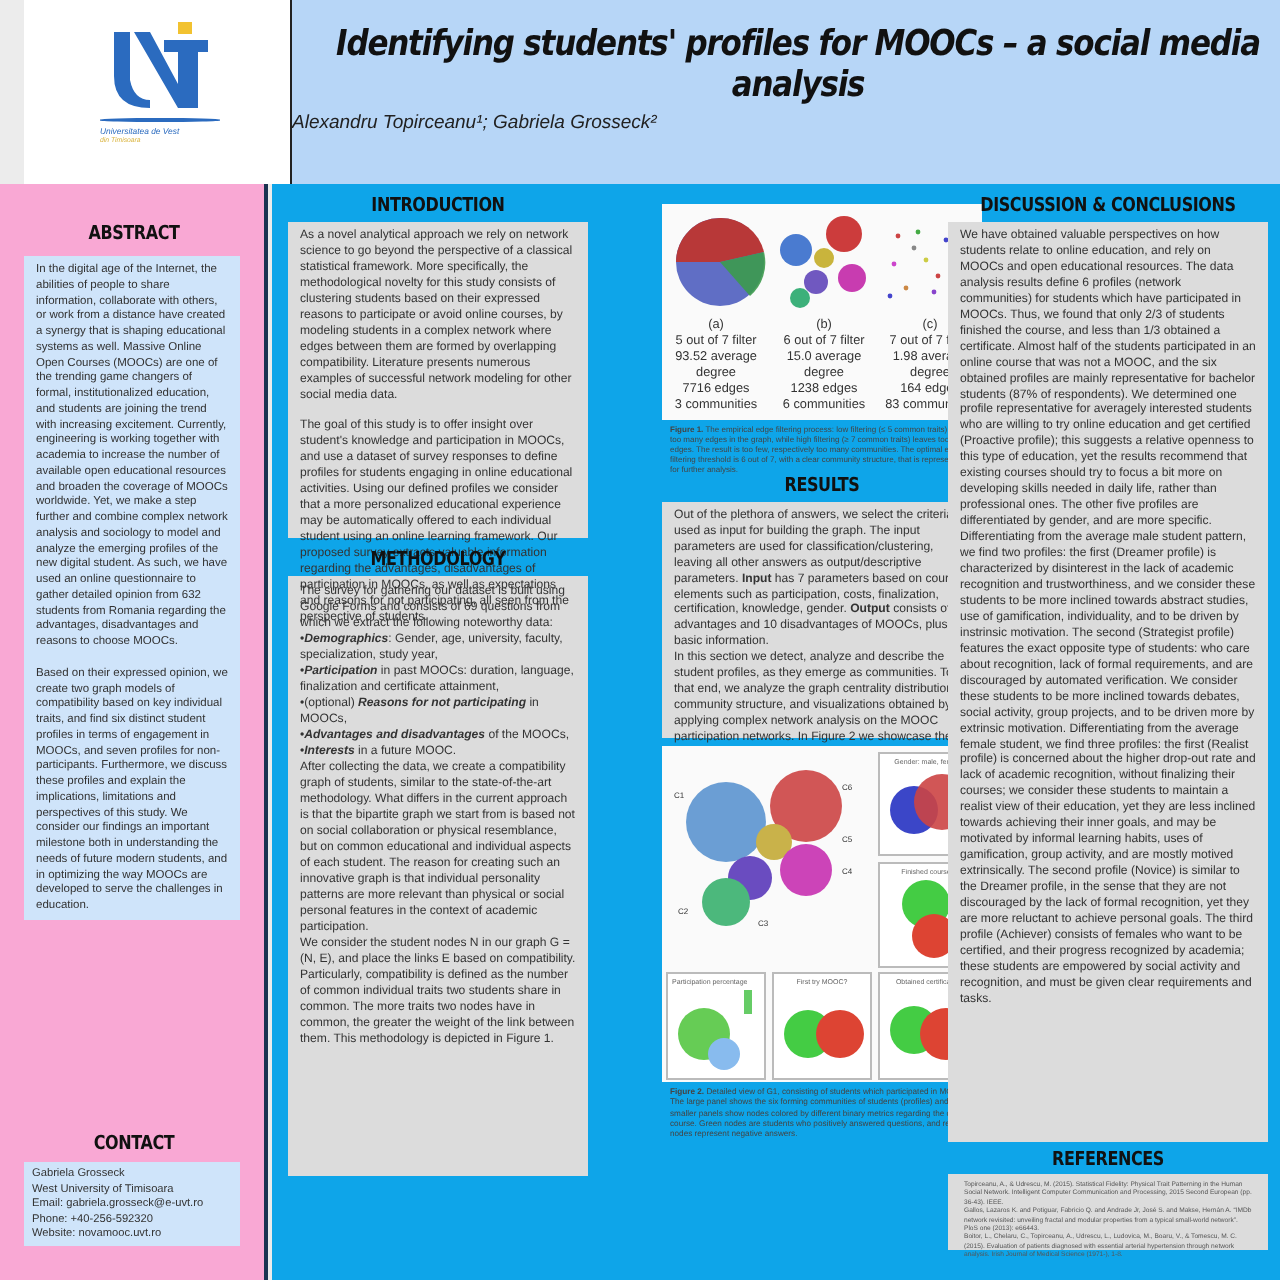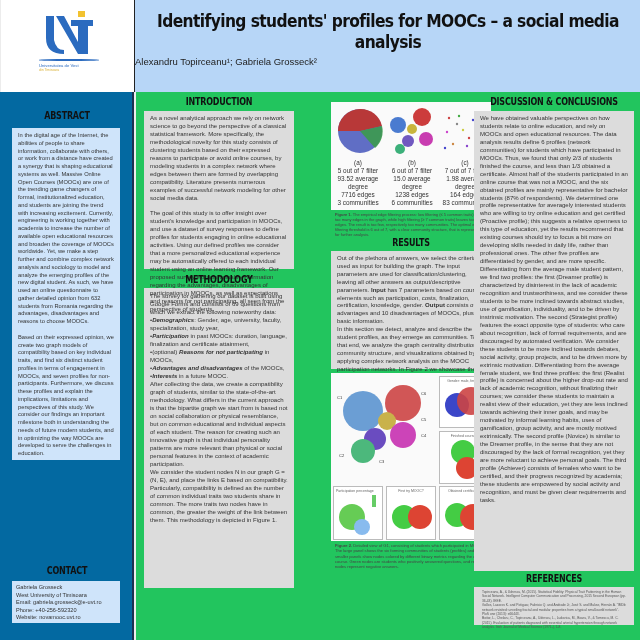--- a/index.html
+++ b/index.html
@@ -1,27 +1,27 @@
 <!DOCTYPE html>
 <html><head>
 <meta charset="utf-8">
 <style>
   * { box-sizing: border-box; margin: 0; padding: 0; }
   html, body { width: 640px; height: 640px; overflow: hidden; background: #ececec; }
   body { font-family: "Liberation Sans", sans-serif; color: #222; position: relative; }
 
-  .header { position: absolute; left: 1px; top: 0; width: 577px; height: 92px; border-bottom: 1px solid #222; }
+  .header { position: absolute; left: 12px; top: 0; width: 577px; height: 92px; border-bottom: 1px solid #222; font-style: italic; }
   .logo-box { position: absolute; left: 0; top: 0; width: 134px; height: 92px; background: #fff; border-right: 1px solid #222; }
   .title-box { position: absolute; left: 134px; top: 0; width: 506px; height: 92px; background: #b7d6f7; }
   .title { position: absolute; left: 0; right: 0; top: 14px; text-align: center; font-family: "DejaVu Sans", sans-serif; font-weight: bold; font-size: 15.5px; letter-spacing: -0.6px; transform: scaleY(1.15); color: #111; }
   .authors { position: absolute; left: 0; right: 0; top: 56px; text-align: left; font-size: 9.5px; color: #222; }
   .affil { position: absolute; left: 0; right: 0; top: 70px; text-align: center; font-size: 9.5px; color: #222; }
 
-  .sidebar { position: absolute; left: 0; top: 92px; width: 134px; height: 548px; background: #0369a1; border-right: 2px solid #1b3250; }
-  .main { position: absolute; left: 136px; top: 92px; width: 504px; height: 548px; background: #22c55e; }
+  .sidebar { position: absolute; left: 0; top: 92px; width: 134px; height: 548px; background: #f9a8d4; border-right: 2px solid #1b3250; }
+  .main { position: absolute; left: 136px; top: 92px; width: 504px; height: 548px; background: #0ea5e9; }
 
   .sec-title { font-family: "DejaVu Sans", sans-serif; font-weight: bold; font-size: 8px; letter-spacing: -0.2px; text-align: center; color: #111; transform: scaleY(1.2); }
   .panel { font-size: 6.3px; line-height: 8.05px; color: #333; padding: 4px 6px; }
   .panel p + p { margin-top: 8px; }
   .light { background: #cfe4fa; }
   .grey { background: #dcdcdc; }
 
   .col { position: absolute; }
   .fig { background: #fafafa; }
   .cap { font-size: 4px; line-height: 5px; color: #444; padding: 2px 4px; }

